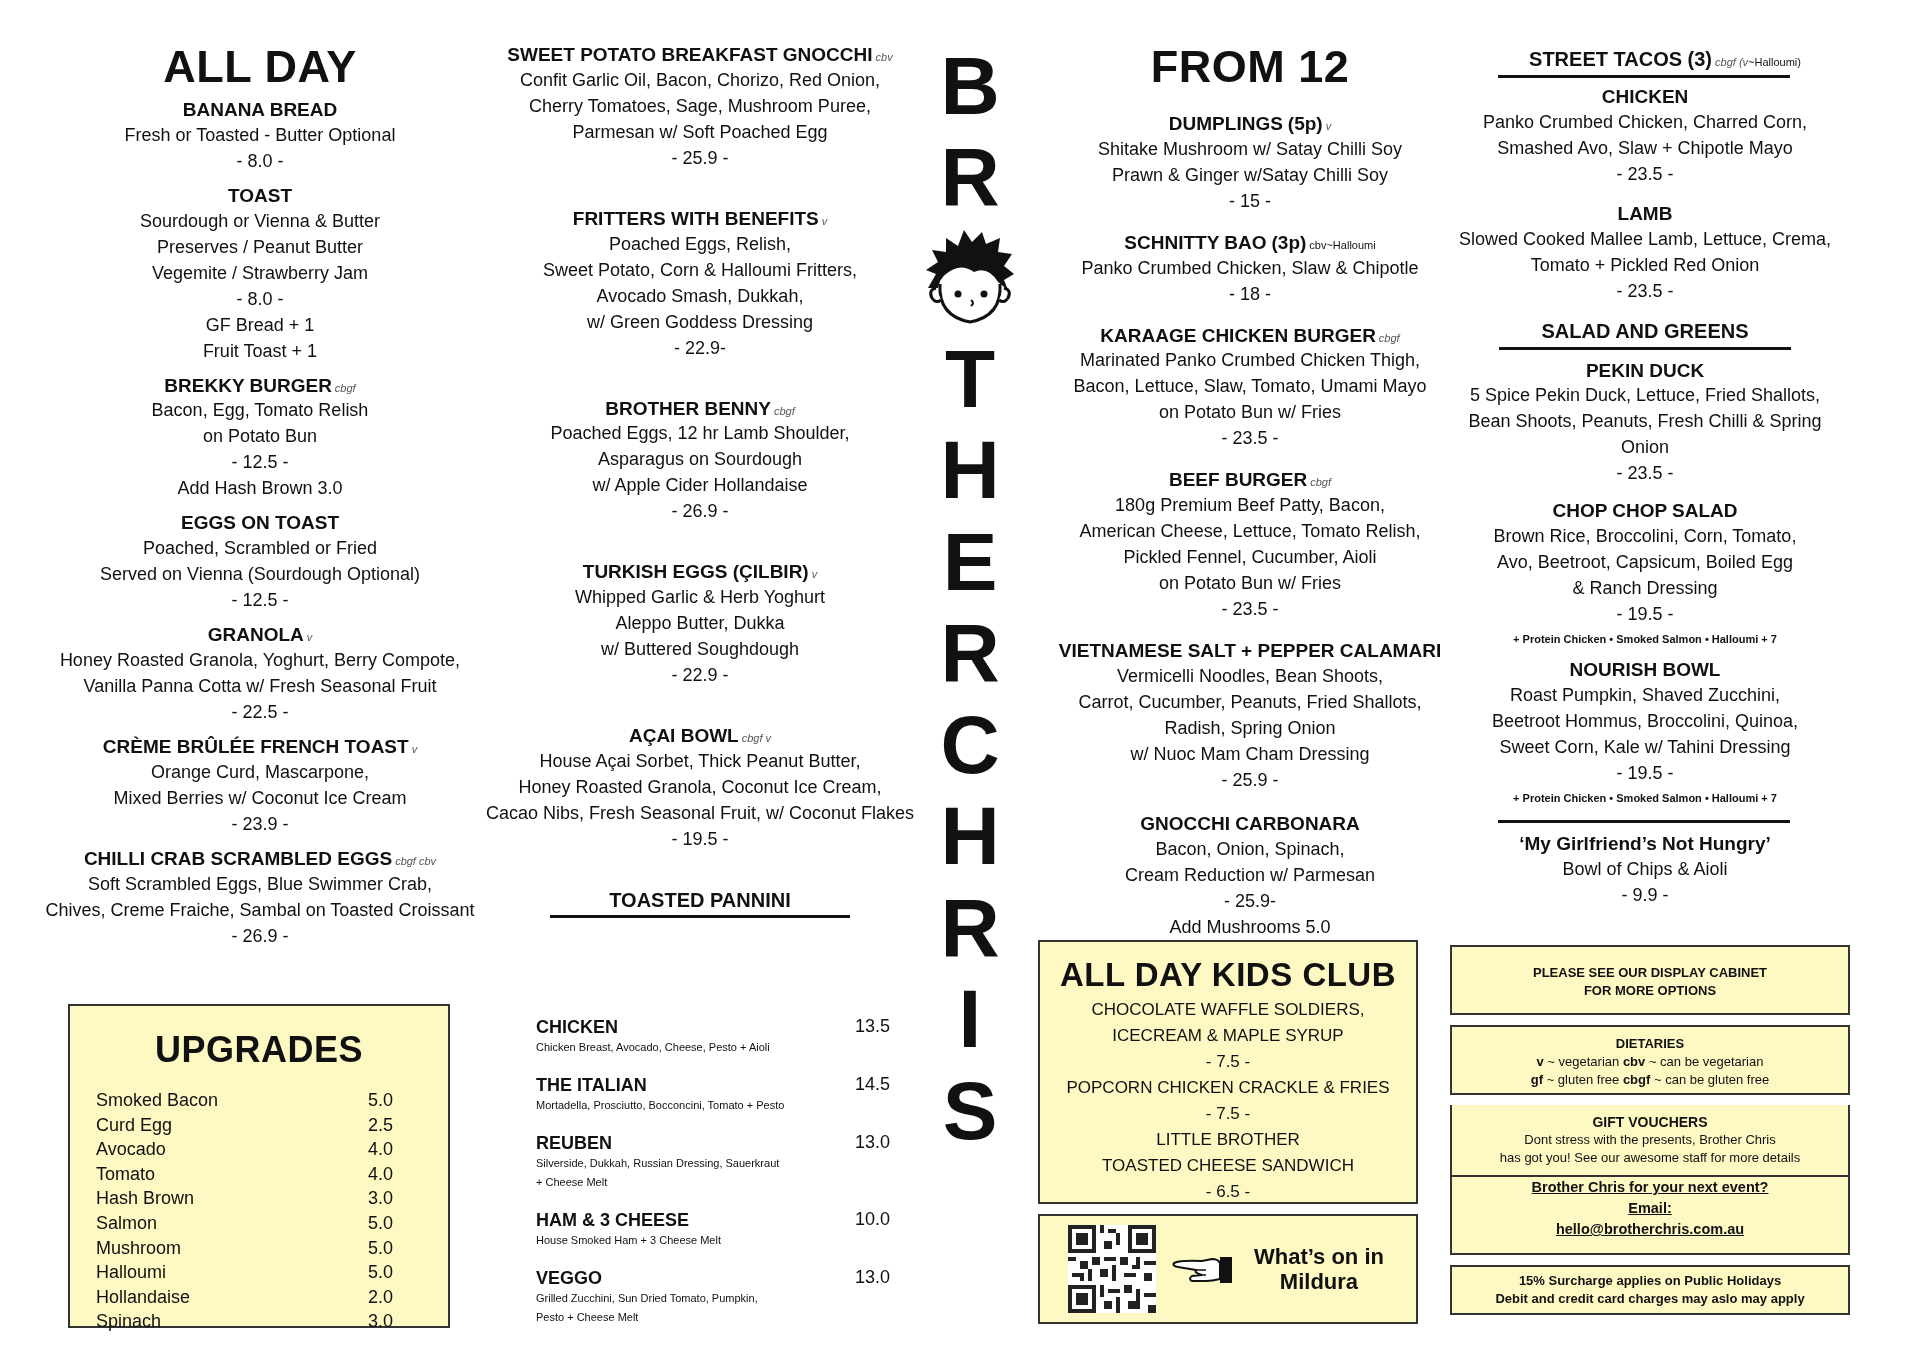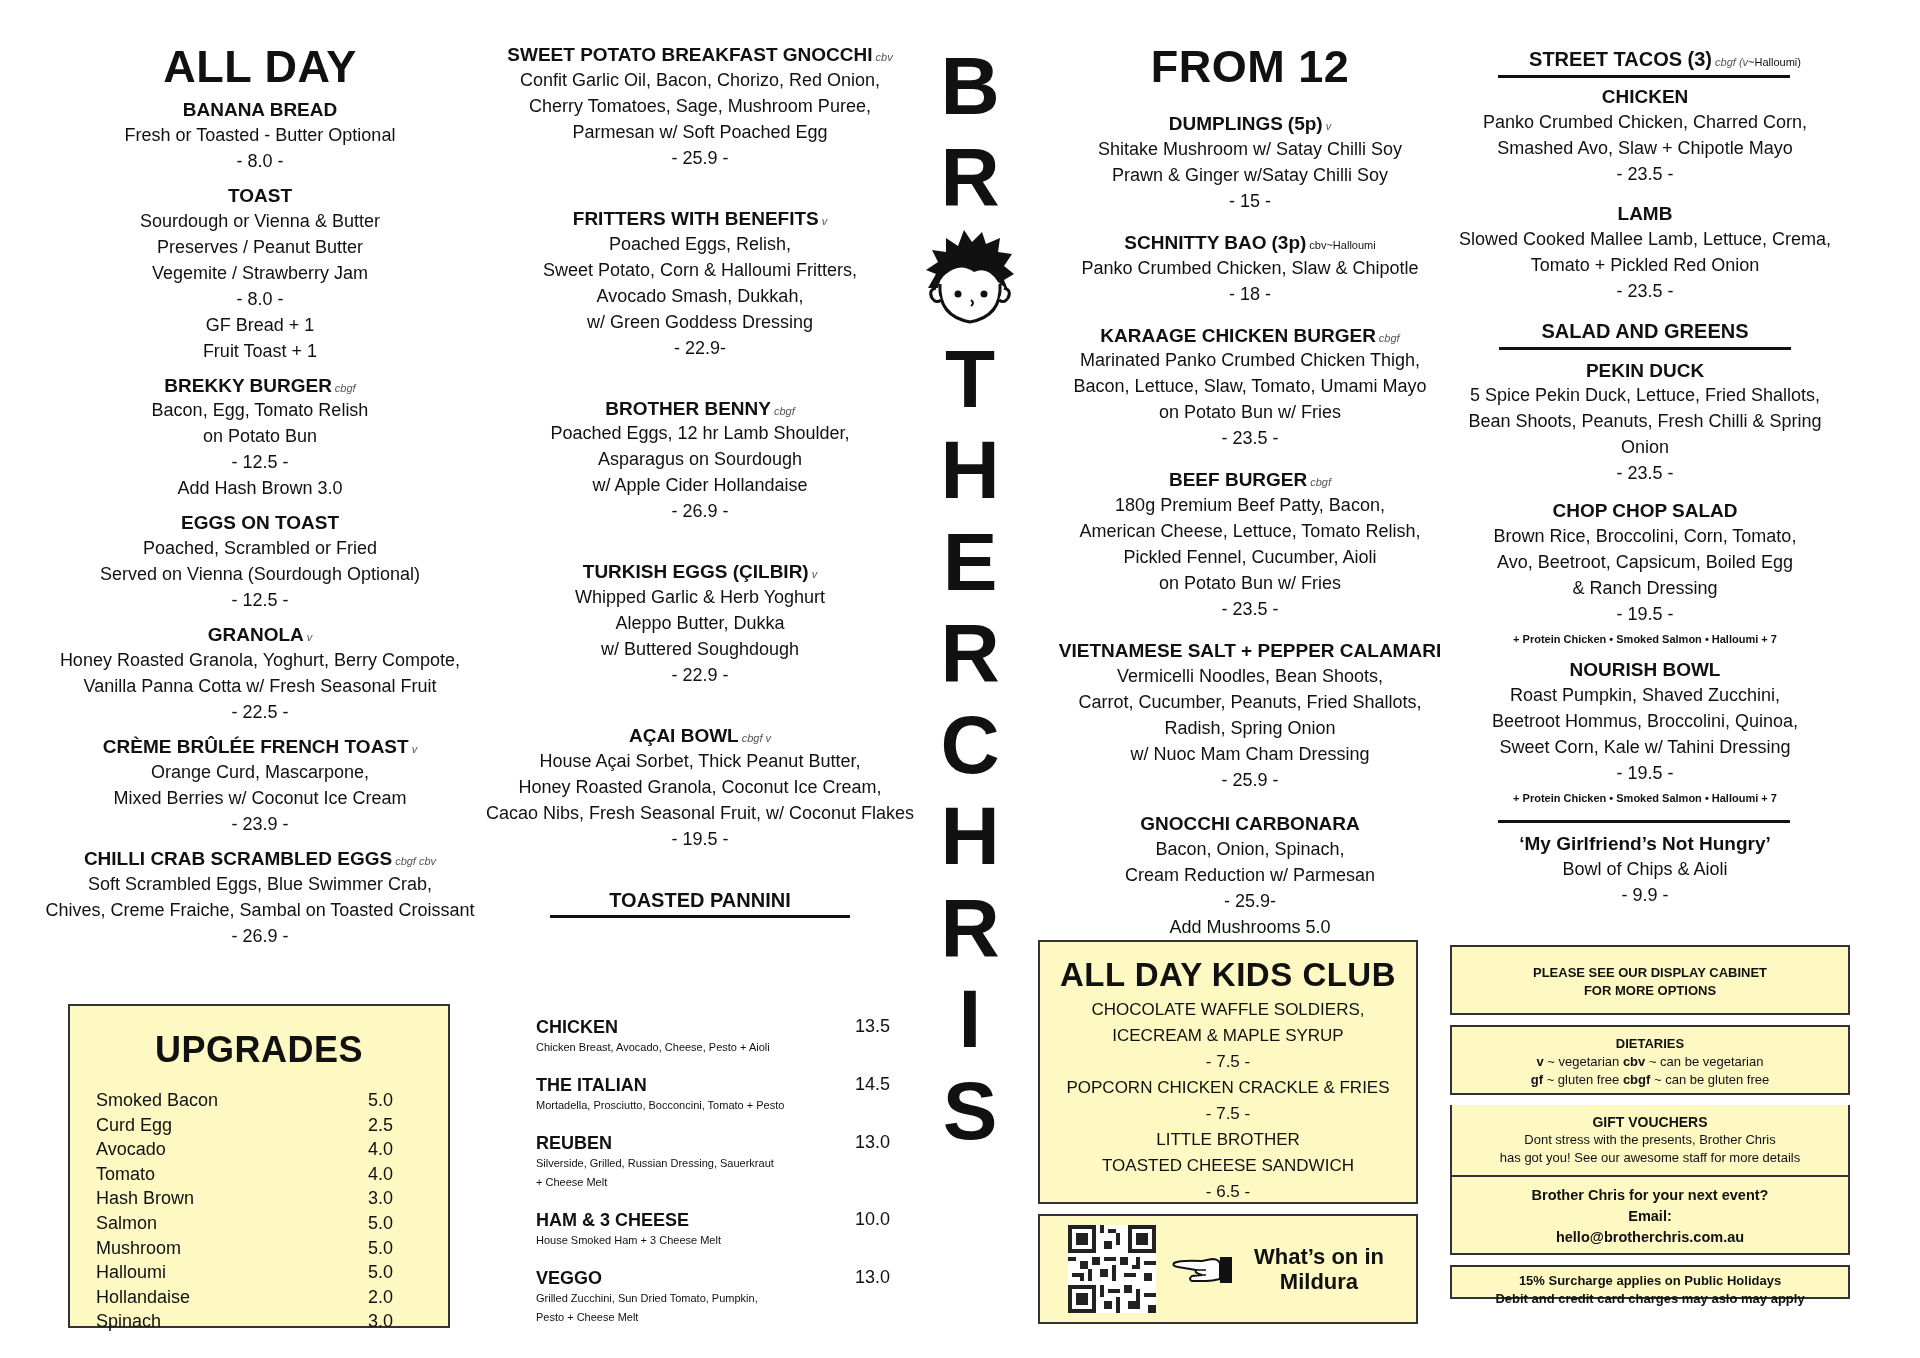--- a/index.html
+++ b/index.html
@@ -201,21 +201,21 @@
       <div class="pan-desc">Chicken Breast, Avocado, Cheese, Pesto + Aioli</div>
     </div>
     <div class="pan-item">
       <div class="pan-name">THE ITALIAN</div>
       <div class="pan-price">14.5</div>
       <div class="pan-desc">Mortadella, Prosciutto, Bocconcini, Tomato + Pesto</div>
     </div>
     <div class="pan-item">
       <div class="pan-name">REUBEN</div>
       <div class="pan-price">13.0</div>
-      <div class="pan-desc">Silverside, Grilled, Russian Dressing, Sauerkraut</div>
+      <div class="pan-desc">Silverside, Dukkah, Russian Dressing, Sauerkraut</div>
       <div class="pan-desc">+ Cheese Melt</div>
     </div>
     <div class="pan-item">
       <div class="pan-name">HAM &amp; 3 CHEESE</div>
       <div class="pan-price">10.0</div>
       <div class="pan-desc">House Smoked Ham + 3 Cheese Melt</div>
     </div>
     <div class="pan-item">
       <div class="pan-name">VEGGO</div>
       <div class="pan-price">13.0</div>
@@ -435,22 +435,22 @@
       <div class="info-line"><b>gf</b><span> ~ gluten free </span><b>cbgf</b><span> ~ can be gluten free</span></div>
     </div>
 </div>
 
 <div class="box info" style="top:1095px; height:78px; padding-top:8px; border-top-width:0; margin-top:10px;">
   <div class="info-title" style="font-size:14px;">GIFT VOUCHERS</div>
   <div class="info-line">Dont stress with the presents, Brother Chris</div>
   <div class="info-line">has got you! See our awesome staff for more details</div>
 </div>
 
-<div class="box info" style="top:1175px; height:80px; padding-top:8px;">
+<div class="box info" style="top:1175px; height:80px; text-decoration:underline;">
   <div class="info-bold">Brother Chris for your next event?</div>
   <div class="info-bold">Email:</div>
   <div class="info-bold">hello@brotherchris.com.au</div>
 </div>
 
-<div class="box info" style="top:1265px; height:34px; padding-top:5px;">
+<div class="box info" style="top:1265px; height:50px; padding-top:5px;">
   <div class="info-title">15% Surcharge applies on Public Holidays</div>
   <div class="info-title">Debit and credit card charges may aslo may apply</div>
 </div>
 
 </body></html>

